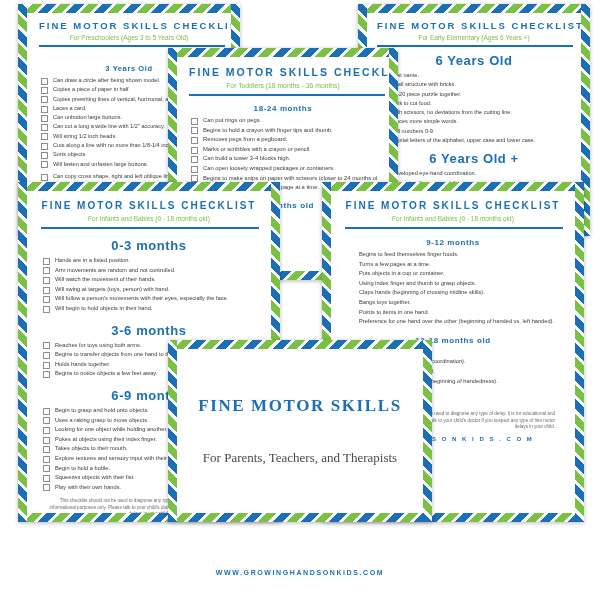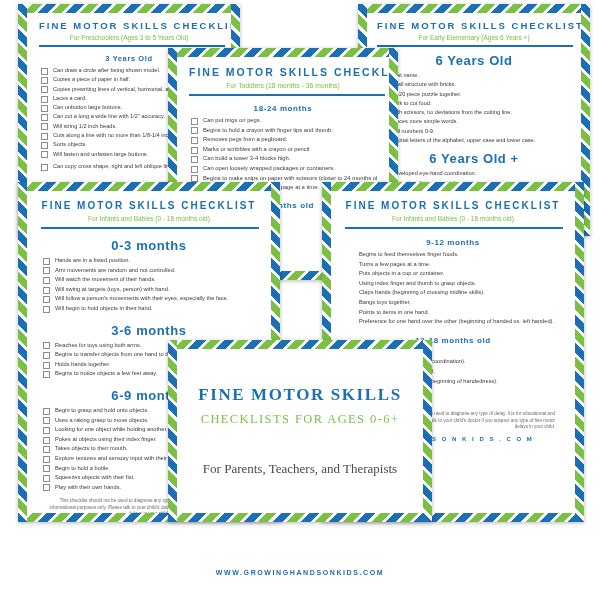--- a/index.html
+++ b/index.html
@@ -91,21 +91,21 @@
   .footer-url {
     color: #1a6fb5; text-align: center; letter-spacing: 2px; font-weight: bold;
   }
 
   
   
   #sheet-a { left: 18px; top: 4px; width: 222px; height: 232px; }
   #sheet-a .doc-title { font-size: 9.5px; margin-top: 7px; }
   #sheet-a .doc-sub { font-size: 6.5px; margin-top: 3px; }
   #sheet-a .rule { width: 186px; margin-top: 4px; }
-  #sheet-a .sect-head { font-size: 7.5px; margin-top: 7px; }
+  #sheet-a .sect-head { font-size: 7.5px; margin-top: 17px; }
   #sheet-a .items li { font-size: 5.6px; line-height: 9.3px; }
   #sheet-a .content { padding: 0 12px; }
 
   
   #sheet-b { left: 358px; top: 4px; width: 232px; height: 232px; }
   #sheet-b .doc-title { font-size: 9.5px; margin-top: 7px; }
   #sheet-b .doc-sub { font-size: 6.5px; margin-top: 3px; }
   #sheet-b .rule { width: 196px; margin-top: 4px; }
   #sheet-b .sect-head { font-size: 13px; margin-top: 6px; }
   #sheet-b .items li { font-size: 5.6px; line-height: 9.3px; }
@@ -351,21 +351,20 @@
   </div>
 
   <div class="sheet" id="sheet-f">
     <div class="edge-top"></div>
     <div class="edge-bottom"></div>
     <div class="edge-left"></div>
     <div class="edge-right"></div>
     <div class="sheet-body">
       <div class="cover-inner">
         <div class="cover-title">FINE MOTOR SKILLS</div>
-        <div class="cover-sub">CHECKLISTS FOR AGES 0-6+</div>
         <div class="cover-tagline">For Parents, Teachers, and Therapists</div>
       </div>
     </div>
   </div>
 
   <div class="bottom-url">WWW.GROWINGHANDSONKIDS.COM</div>
 
 </div>
 
 </body></html>

